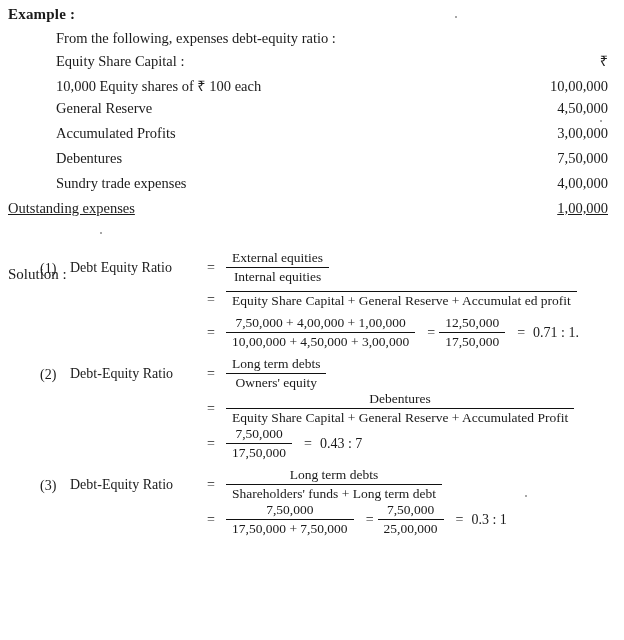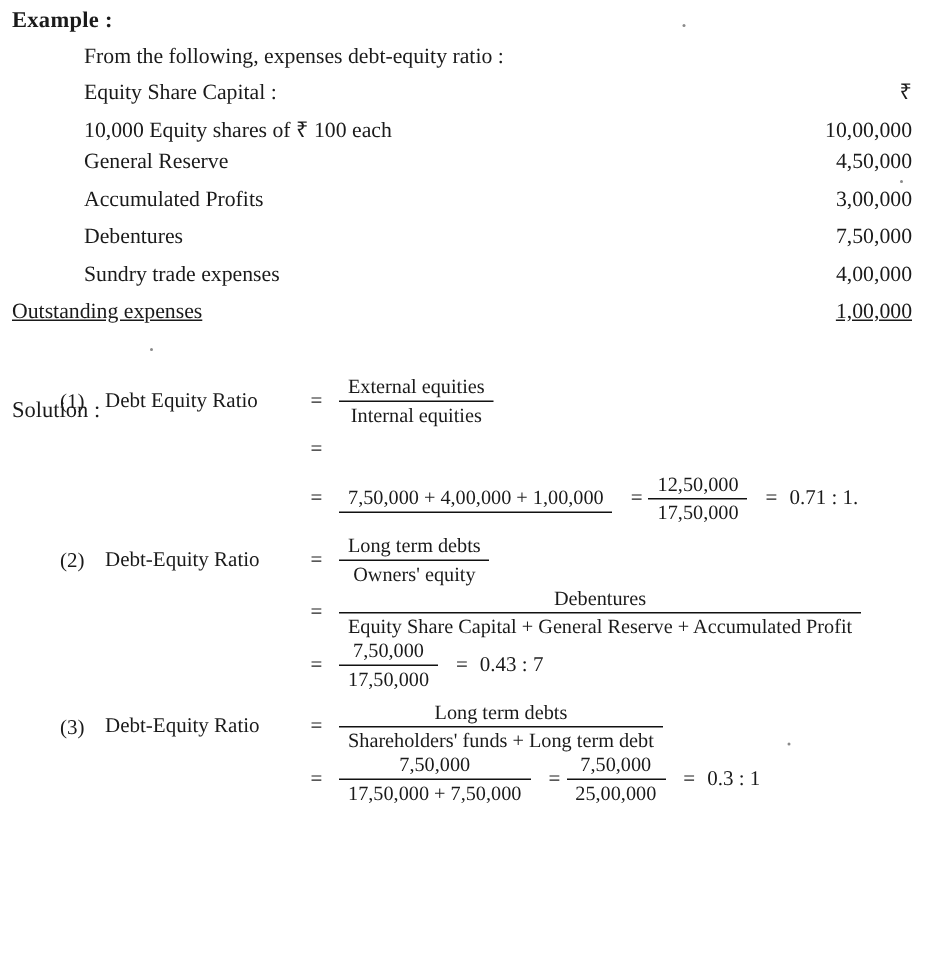--- a/index.html
+++ b/index.html
@@ -192,29 +192,31 @@
           <span class="bar"></span>
           <span class="bot">Internal equities</span>
         </span>
       </div>
       <div class="line">
         <span class="num-label"></span>
         <span class="ratio-name"></span>
         <span class="eq">=</span>
         <span class="frac">
           <span class="bar"></span>
+          <span class="bot">Equity Share Capital + General Reserve + Accumulat ed profit</span>
         </span>
       </div>
       <div class="line">
         <span class="num-label"></span>
         <span class="ratio-name"></span>
         <span class="eq">=</span>
         <span class="frac">
           <span class="top">7,50,000 + 4,00,000 + 1,00,000</span>
           <span class="bar"></span>
+          <span class="bot">10,00,000 + 4,50,000 + 3,00,000</span>
         </span>
         <span class="tail">=</span>
         <span class="frac">
           <span class="top">12,50,000</span>
           <span class="bar"></span>
           <span class="bot">17,50,000</span>
         </span>
         <span class="tail">=</span>
         <span class="tail">0.71 : 1.</span>
       </div>

